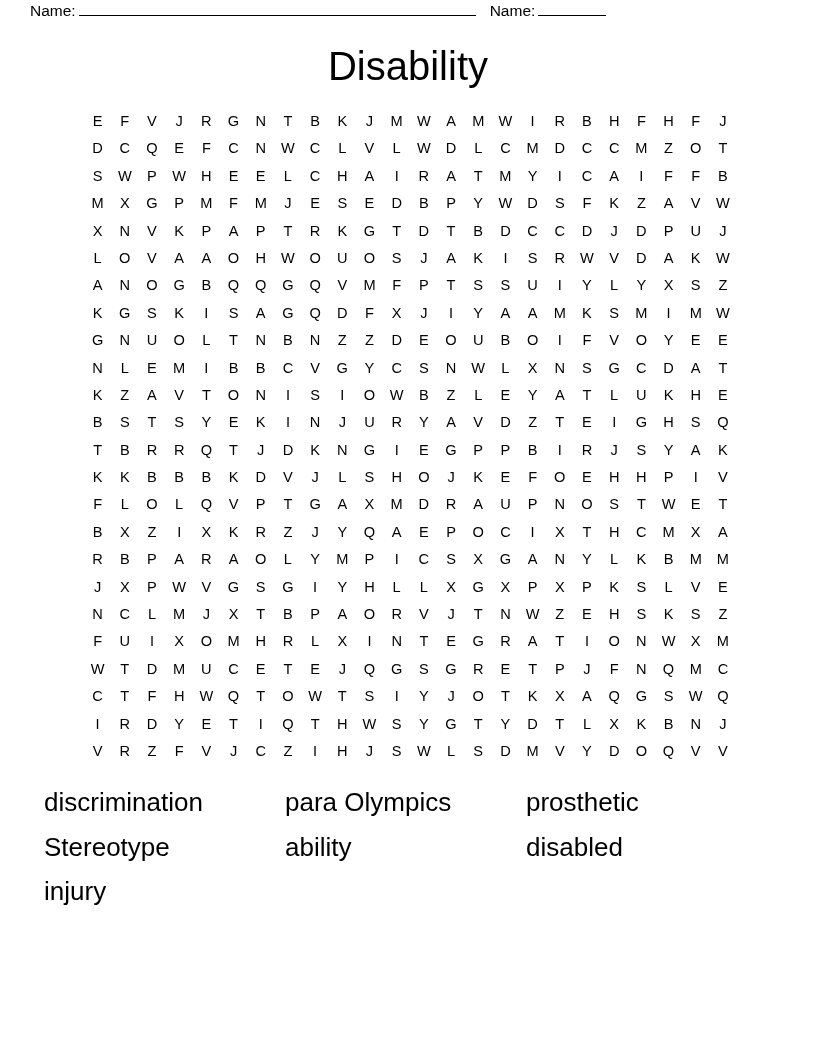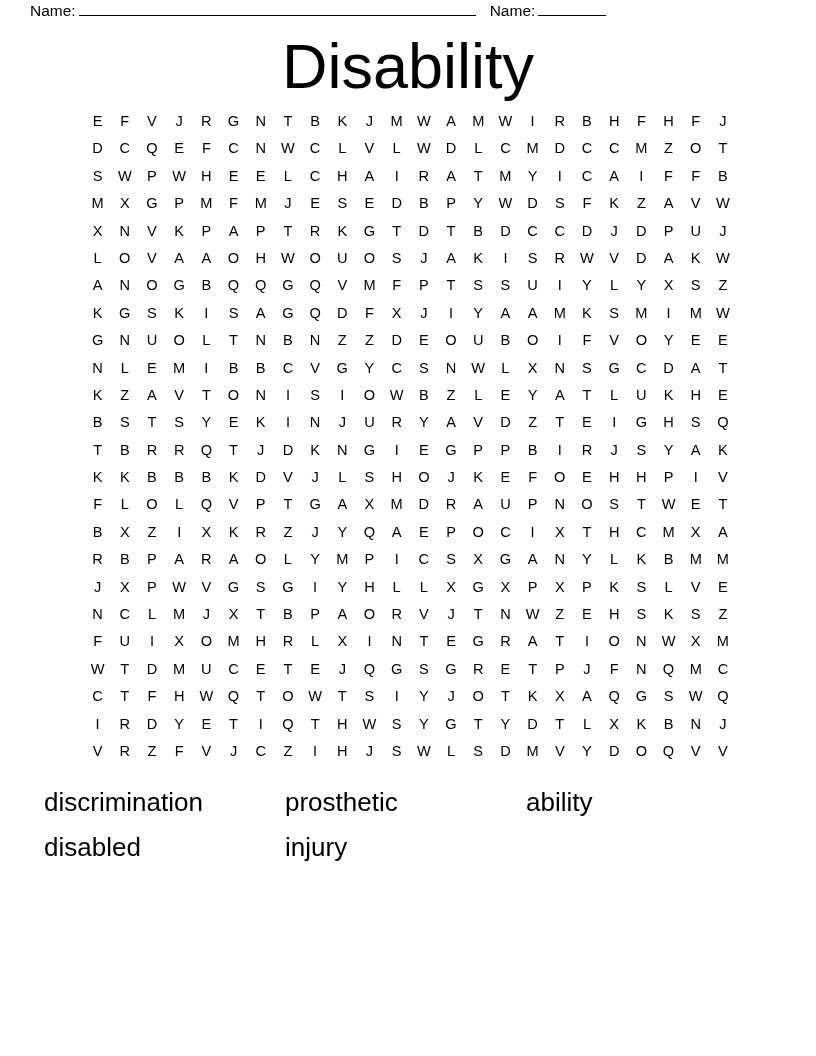--- a/index.html
+++ b/index.html
@@ -53,21 +53,21 @@
   .rule-name { width: 397px; }
   .rule-date { width: 68px; }
 
   
   .puzzle-title {
     position: absolute;
     top: 36px;
     left: 0;
     width: 816px;
     text-align: center;
-    font-size: 63px;
+    font-size: 40px;
     line-height: 60px;
     font-weight: 400;
     letter-spacing: 0px;
   }
 
   
   .grid {
     position: absolute;
     top: 108px;
     left: 84px;
@@ -690,19 +690,21 @@
     <div class="cell">Y</div>
     <div class="cell">D</div>
     <div class="cell">O</div>
     <div class="cell">Q</div>
     <div class="cell">V</div>
     <div class="cell">V</div>
   </div>
 
 <div class="wordlist" id="word-list">
     <div class="word">discrimination</div>
+    <div class="word">para Olympics</div>
     <div class="word">prosthetic</div>
+    <div class="word">Stereotype</div>
     <div class="word">ability</div>
     <div class="word">disabled</div>
     <div class="word">injury</div>
     <div class="word empty"></div>
     <div class="word empty"></div>
   </div>
 
 </body></html>

